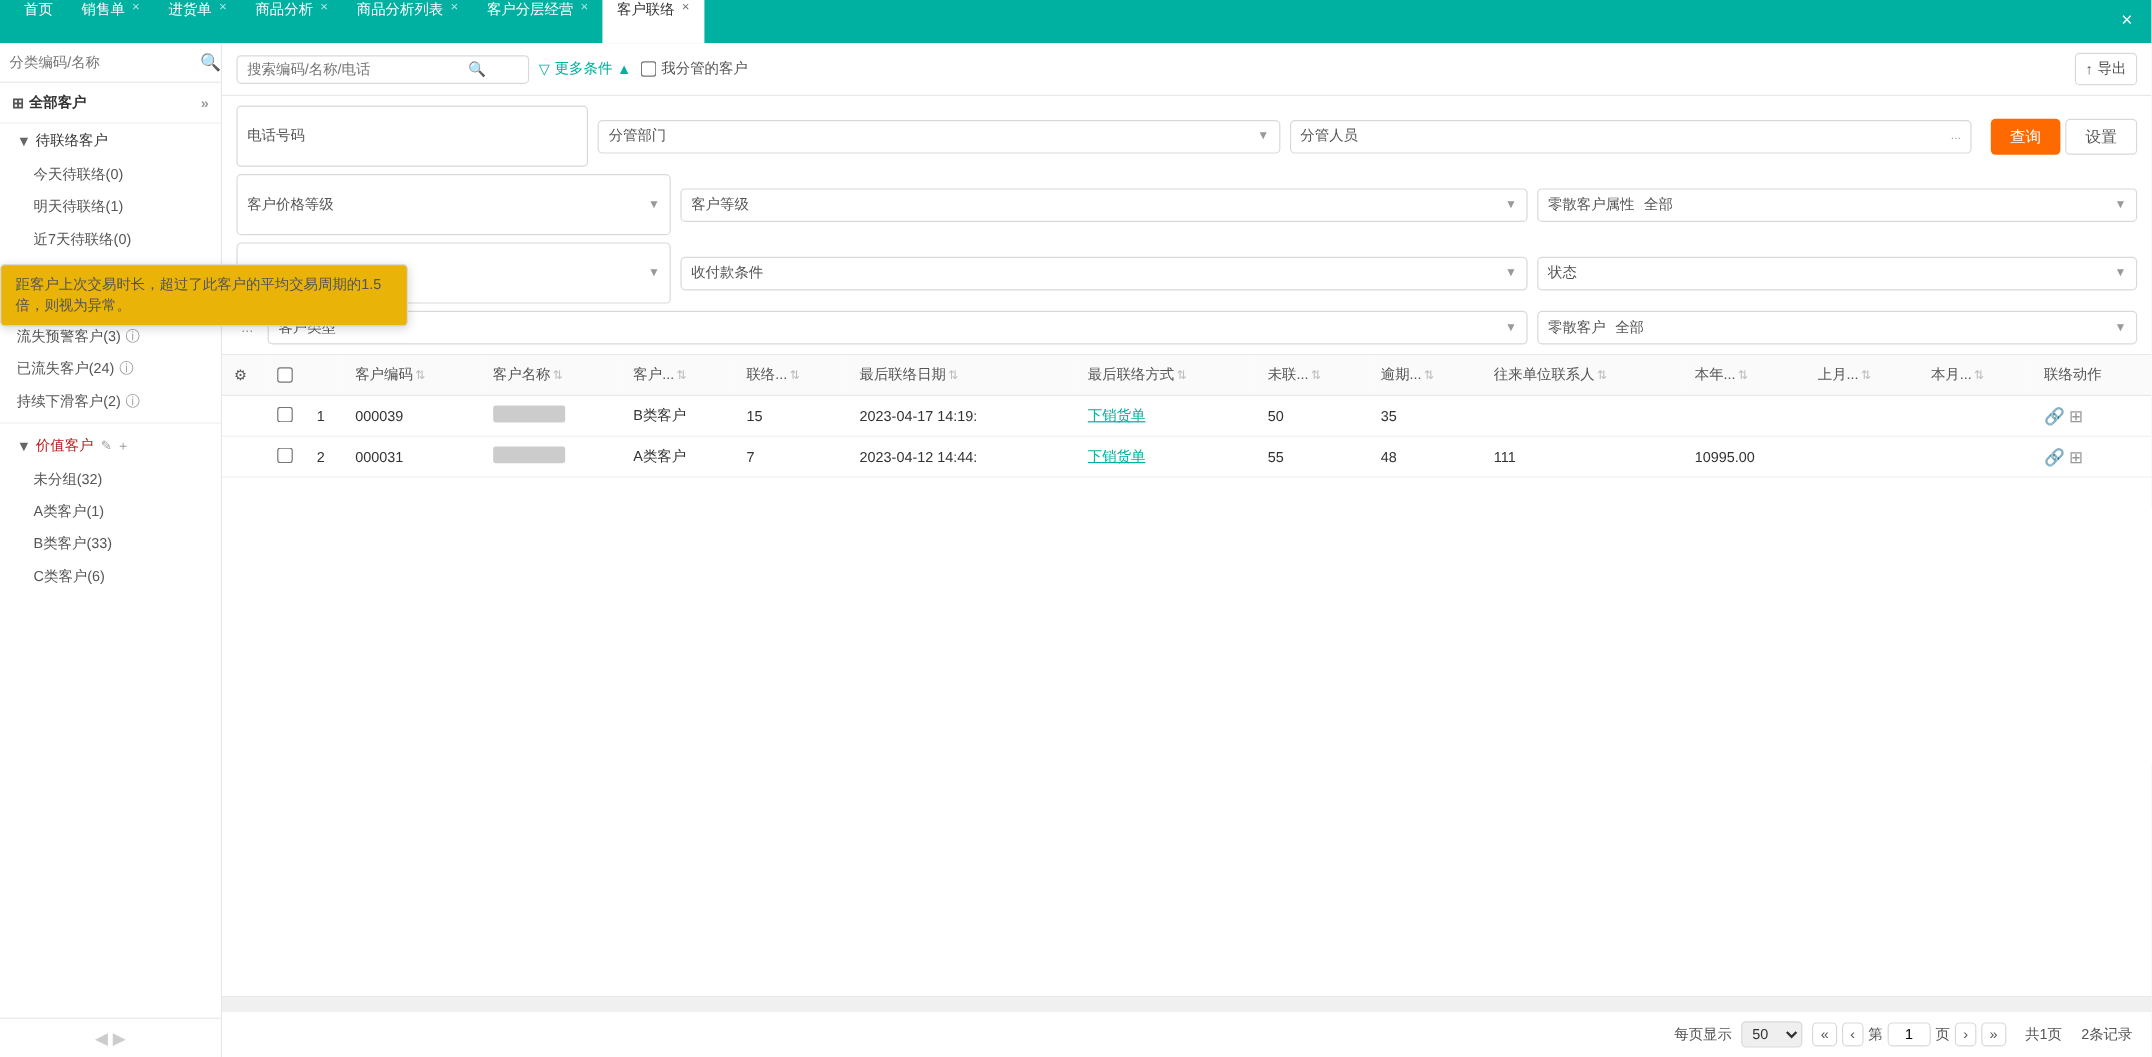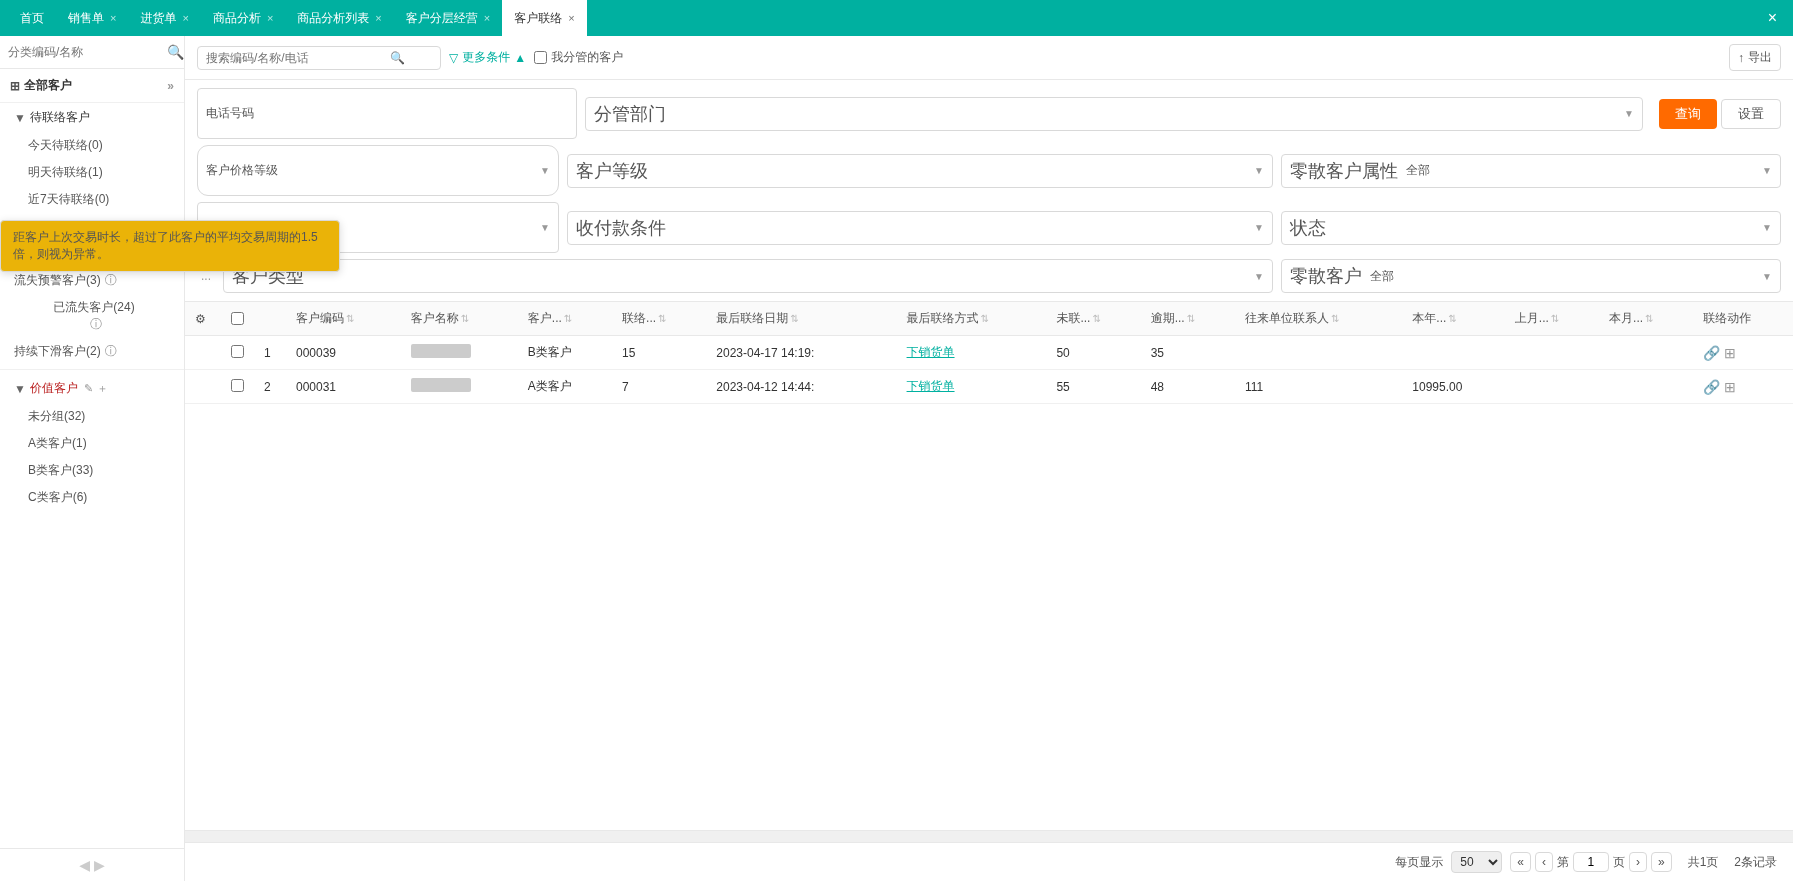--- a/index.html
+++ b/index.html
@@ -11,21 +11,21 @@
       height: 36px;
       display: flex;
       align-items: center;
       padding: 0 8px;
       color: white;
     }
     .top-nav .nav-item {
       padding: 0 12px;
       height: 36px;
       display: flex;
-      align-items: center;
+      align-items: flex-start;
       cursor: pointer;
       white-space: nowrap;
       color: white;
       font-size: 13px;
     }
     .top-nav .nav-item.active { background: white; color: #333; }
     .top-nav .nav-item .close-x { margin-left: 6px; font-size: 11px; opacity: 0.7; }
     .top-nav .spacer { flex: 1; }
     .top-nav .nav-close { color: white; font-size: 16px; cursor: pointer; padding: 0 8px; }
 
@@ -210,21 +210,21 @@
       display: flex;
       align-items: center;
       border: 1px solid #d9d9d9;
       border-radius: 4px;
       padding: 4px 8px;
       flex: 2;
       cursor: pointer;
       background: white;
       min-height: 28px;
     }
-    .filter-field-wide .field-label { color: #555; font-size: 18px; }
+    .filter-field-wide .field-label { color: #555; font-size: 12px; }
     .filter-field-wide .field-arrow { margin-left: auto; color: #999; font-size: 10px; }
     .filter-ellipsis { color: #999; cursor: pointer; padding: 0 4px; }
     .query-btn {
       background: #ff6a00;
       color: white;
       border: none;
       border-radius: 4px;
       padding: 5px 16px;
       cursor: pointer;
       font-size: 13px;
@@ -443,21 +443,21 @@
       </div>
 
       <div class="sidebar-item active" style="padding-left:14px; background:#ff6a00; color:white;">
         <span>回购异常客户(2)</span>
         <span style="margin-left:4px; cursor:pointer;">ⓘ</span>
       </div>
       <div class="sidebar-item" style="padding-left:14px;">
         <span>流失预警客户(3)</span>
         <span style="margin-left:4px; color:#999;">ⓘ</span>
       </div>
-      <div class="sidebar-item" style="padding-left:14px;flex-direction:column;">
+      <div class="sidebar-item" style="padding-left:14px;">
         <span>已流失客户(24)</span>
         <span style="margin-left:4px; color:#999;">ⓘ</span>
       </div>
       <div class="sidebar-item" style="padding-left:14px;">
         <span>持续下滑客户(2)</span>
         <span style="margin-left:4px; color:#999;">ⓘ</span>
       </div>
 
       <div class="sidebar-divider"></div>
 
@@ -513,28 +513,32 @@
     <div class="advanced-filter">
 
       <div class="filter-row">
         <div class="filter-field" style="max-width:380px;">
           <span class="field-label">电话号码</span>
         </div>
         <div class="filter-field-wide">
           <span class="field-label">分管部门</span>
           <span class="field-arrow">▼</span>
         </div>
+        <div class="filter-field-wide">
+          <span class="field-label">分管人员</span>
+          <span class="field-arrow">...</span>
+        </div>
         <div class="filter-actions">
           <button class="query-btn">查询</button>
           <button class="settings-btn">设置</button>
         </div>
       </div>
 
       <div class="filter-row">
-        <div class="filter-field" style="max-width:380px;border-radius:11px;">
+        <div class="filter-field" style="max-width:380px;">
           <span class="field-label">客户价格等级</span>
           <span class="field-arrow">▼</span>
         </div>
         <div class="filter-field-wide">
           <span class="field-label">客户等级</span>
           <span class="field-arrow">▼</span>
         </div>
         <div class="filter-field-wide" style="max-width:500px;">
           <span class="field-label">零散客户属性</span>
           <span style="margin-left:8px; color:#555; font-size:12px;">全部</span>

